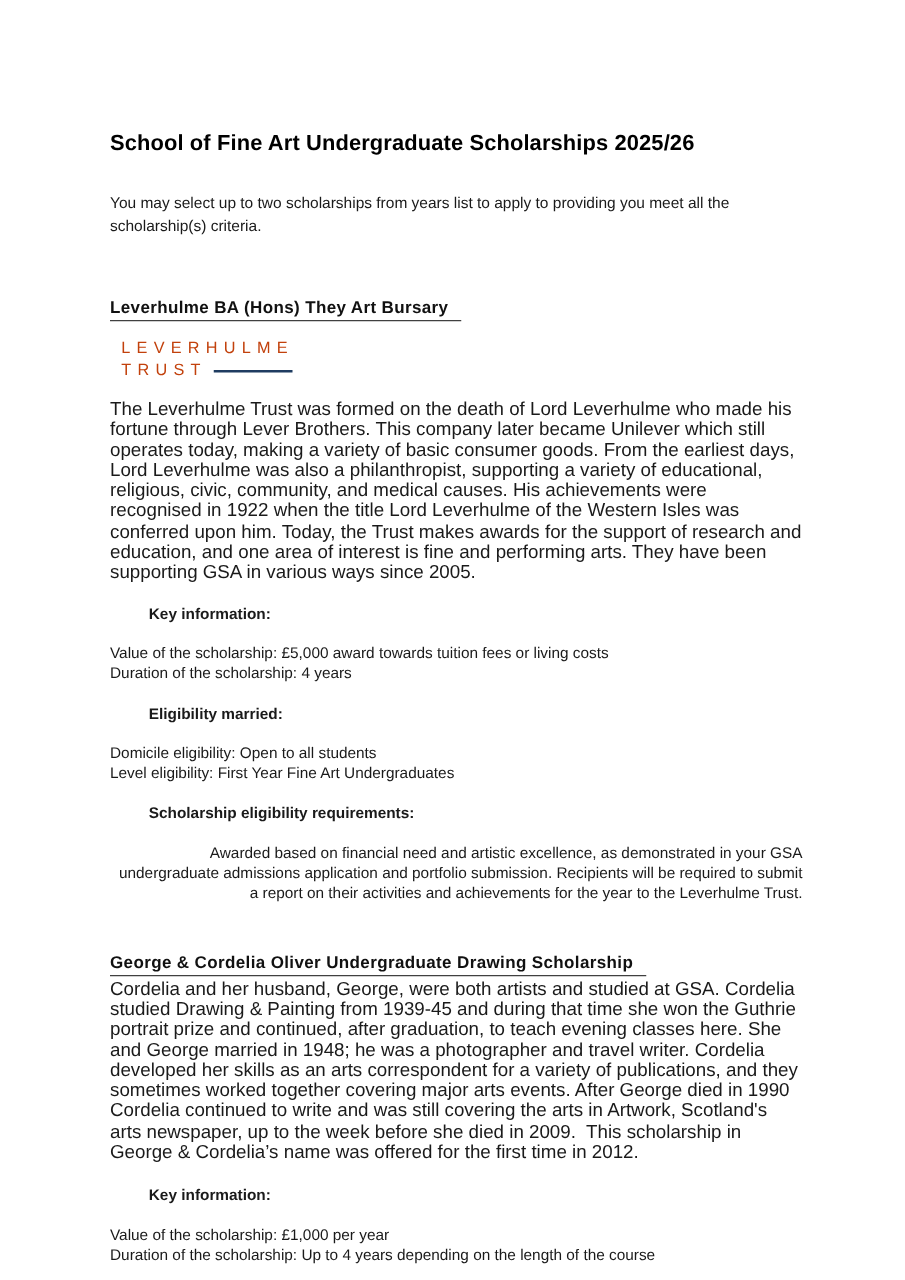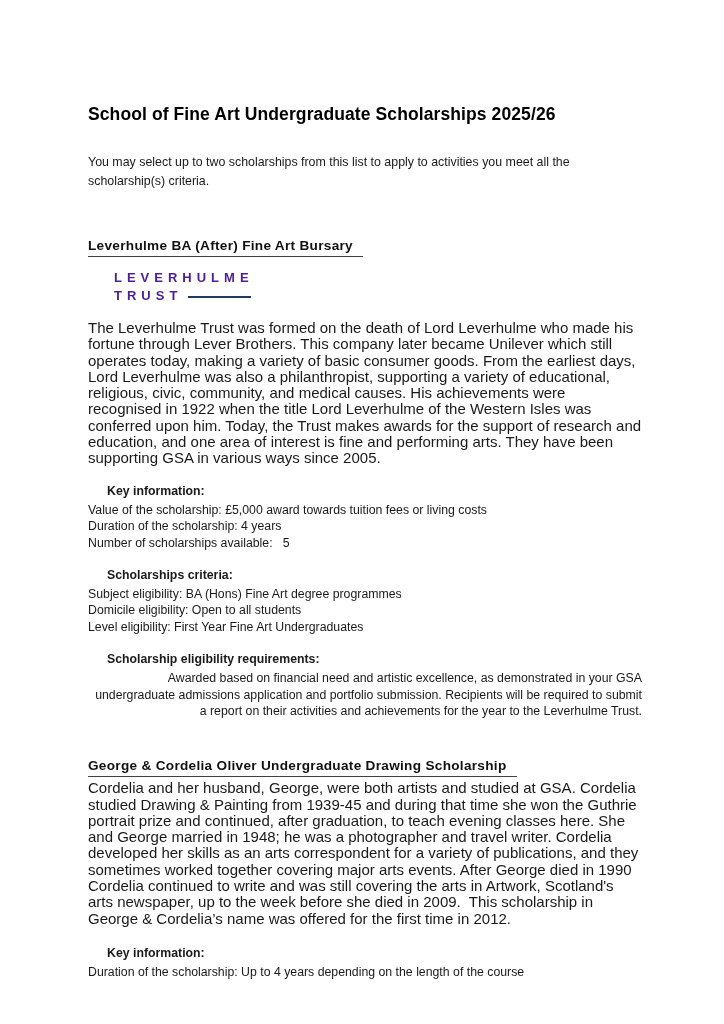--- a/index.html
+++ b/index.html
@@ -45,23 +45,23 @@
     letter-spacing: 0.3px;
   }
   .section-heading .h2-inner {
     display: inline-block;
     border-bottom: 1.6px solid #404040;
     padding: 0 10px 2px 0;
   }
   .sec1-heading { margin-top: 47px; }
   .sec2-heading { margin-top: 39px; }
   .logo {
-    margin: 12px 0 0 26px;
-    color: #4c1d95;
-    font-weight: bold;
+    margin: 12px 0 0 9px;
+    color: #c2410c;
+    font-weight: normal;
     font-size: 13px;
     line-height: 17.5px;
     letter-spacing: 5px;
   }
   .logo-rule {
     display: inline-block;
     width: 63px;
     border-bottom: 2px solid #1f3c61;
     margin-left: 6px;
     vertical-align: 2px;
@@ -73,81 +73,80 @@
     white-space: pre-wrap;
   }
   .sec2-body { margin-top: 3px; }
   .block {
     margin-top: 16px;
     font-size: 12.3px;
     line-height: 16.3px;
   }
   .block .label {
     font-weight: bold;
-    margin: 3px;
+    margin: 15px;
     padding-left: 16px;
   }
   .block .line {
     margin: 0;
     white-space: pre-wrap;
   }
   .block .body-text {
     margin: 0;
     white-space: pre-wrap;
     text-align: right;
   }
   .keyinfo2 { margin-top: 18px; }
 </style>
 </head>
 <body>
 
 <div class="page">
 
   <h1 class="page-title">School of Fine Art Undergraduate Scholarships 2025/26</h1>
 
-  <p class="intro">You may select up to two scholarships from this list to apply to activities you meet all the scholarship(s) criteria.</p>
+  <p class="intro">You may select up to two scholarships from years list to apply to providing you meet all the scholarship(s) criteria.</p>
 
   <section>
     <h2 class="section-heading sec1-heading">
-      <span class="h2-inner">Leverhulme BA (After) Fine Art Bursary</span>
+      <span class="h2-inner">Leverhulme BA (Hons) They Art Bursary</span>
     </h2>
 
     <div class="logo">
       <div class="logo-line1">LEVERHULME</div>
       <div class="logo-line2"><span>TRUST</span><span class="logo-rule"></span></div>
     </div>
 
     <p class="body-para">The Leverhulme Trust was formed on the death of Lord Leverhulme who made his fortune through Lever Brothers. This company later became Unilever which still operates today, making a variety of basic consumer goods. From the earliest days, Lord Leverhulme was also a philanthropist, supporting a variety of educational, religious, civic, community, and medical causes. His achievements were recognised in 1922 when the title Lord Leverhulme of the Western Isles was conferred upon him. Today, the Trust makes awards for the support of research and education, and one area of interest is fine and performing arts. They have been supporting GSA in various ways since 2005.</p>
 
     <div class="block">
       <p class="label">Key information:</p>
       <p class="line">Value of the scholarship: £5,000 award towards tuition fees or living costs</p>
       <p class="line">Duration of the scholarship: 4 years</p>
-      <p class="line">Number of scholarships available:   5</p>
     </div>
 
     <div class="block">
-      <p class="label">Scholarships criteria:</p>
-      <p class="line">Subject eligibility: BA (Hons) Fine Art degree programmes</p>
+      <p class="label">Eligibility married:</p>
       <p class="line">Domicile eligibility: Open to all students</p>
       <p class="line">Level eligibility: First Year Fine Art Undergraduates</p>
     </div>
 
     <div class="block">
       <p class="label">Scholarship eligibility requirements:</p>
       <p class="body-text">Awarded based on financial need and artistic excellence, as demonstrated in your GSA undergraduate admissions application and portfolio submission. Recipients will be required to submit a report on their activities and achievements for the year to the Leverhulme Trust.</p>
     </div>
   </section>
 
   <section>
     <h2 class="section-heading sec2-heading">
       <span class="h2-inner">George &amp; Cordelia Oliver Undergraduate Drawing Scholarship</span>
     </h2>
 
     <p class="body-para sec2-body">Cordelia and her husband, George, were both artists and studied at GSA. Cordelia studied Drawing &amp; Painting from 1939-45 and during that time she won the Guthrie portrait prize and continued, after graduation, to teach evening classes here. She and George married in 1948; he was a photographer and travel writer. Cordelia developed her skills as an arts correspondent for a variety of publications, and they sometimes worked together covering major arts events. After George died in 1990 Cordelia continued to write and was still covering the arts in Artwork, Scotland's arts newspaper, up to the week before she died in 2009.  This scholarship in George &amp; Cordelia’s name was offered for the first time in 2012.</p>
 
     <div class="block keyinfo2">
       <p class="label">Key information:</p>
+      <p class="line">Value of the scholarship: £1,000 per year</p>
       <p class="line">Duration of the scholarship: Up to 4 years depending on the length of the course</p>
     </div>
   </section>
 
 </div>
 
 </body></html>

